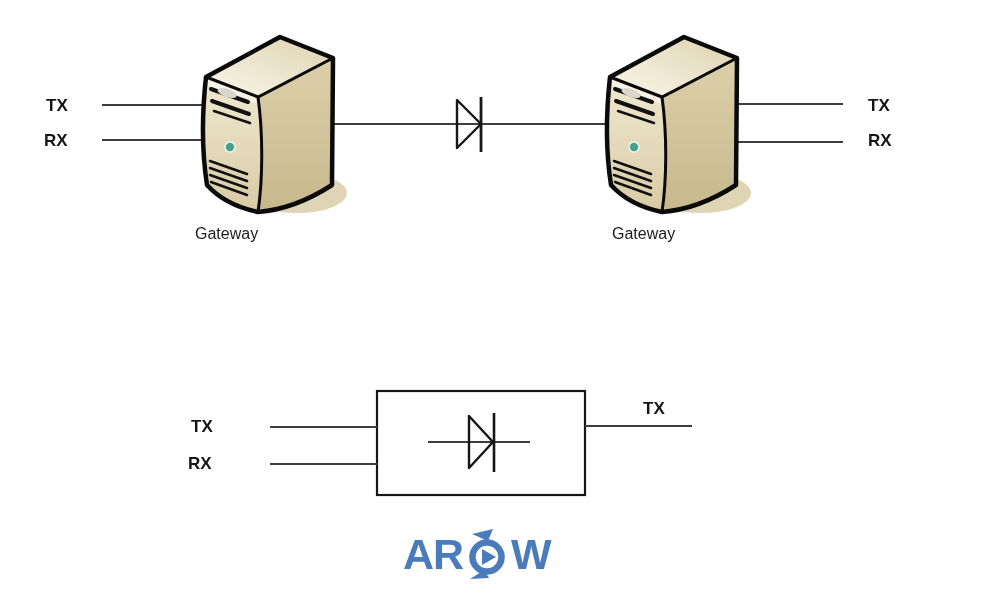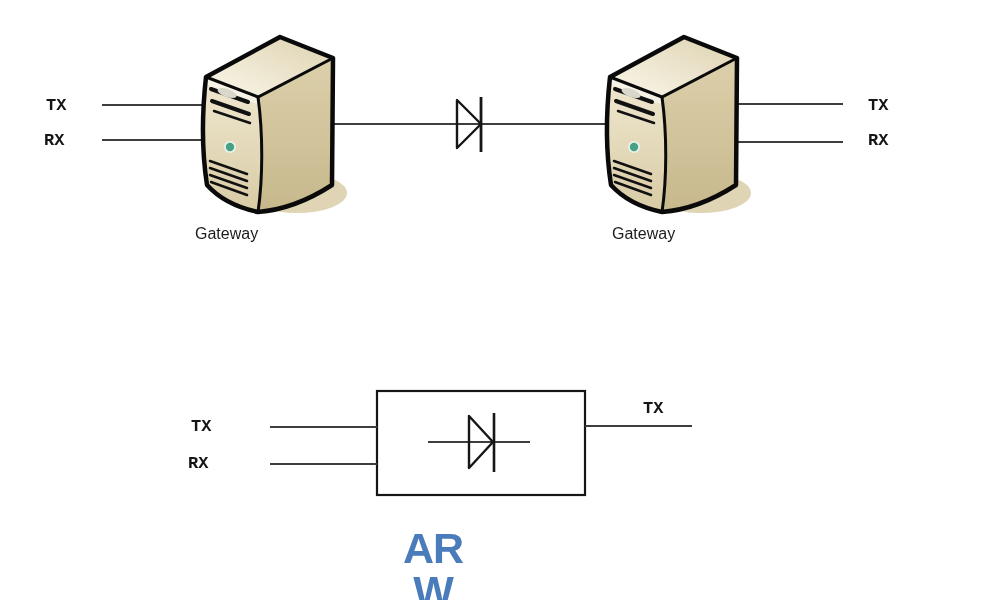--- a/index.html
+++ b/index.html
@@ -6,21 +6,21 @@
   .canvas{
     position:relative;
     width:991px;height:600px;
     background:#ffffff;
     overflow:hidden;
     font-family:"Liberation Sans", sans-serif;
   }
   .art{position:absolute;left:0;top:0;}
   .lbl{
     position:absolute;
-    font-family:Liberation Mono, monospace;
+    font-family:Liberation Sans, sans-serif;
     font-weight:bold;
     font-size:17px;
     line-height:1;
     color:#151515;
     white-space:nowrap;
   }
   .cap{
     position:absolute;
     font-family:"Liberation Sans", sans-serif;
     font-weight:normal;
@@ -36,21 +36,20 @@
     left:403px;top:527px;
     height:54px;
     display:flex;
     align-items:center;
     color:#4a7cbb;
     font-family:"Liberation Sans", sans-serif;
     font-weight:bold;
     font-size:43px;
     line-height:1;
     letter-spacing:-1px;
-    flex-direction:column;
   }
   .logo svg{margin:0 1px;display:block;}
 </style>
 </head>
 <body>
 
 <div class="canvas">
 
   <svg class="art" width="991" height="600" viewBox="0 0 991 600">
     <defs>

